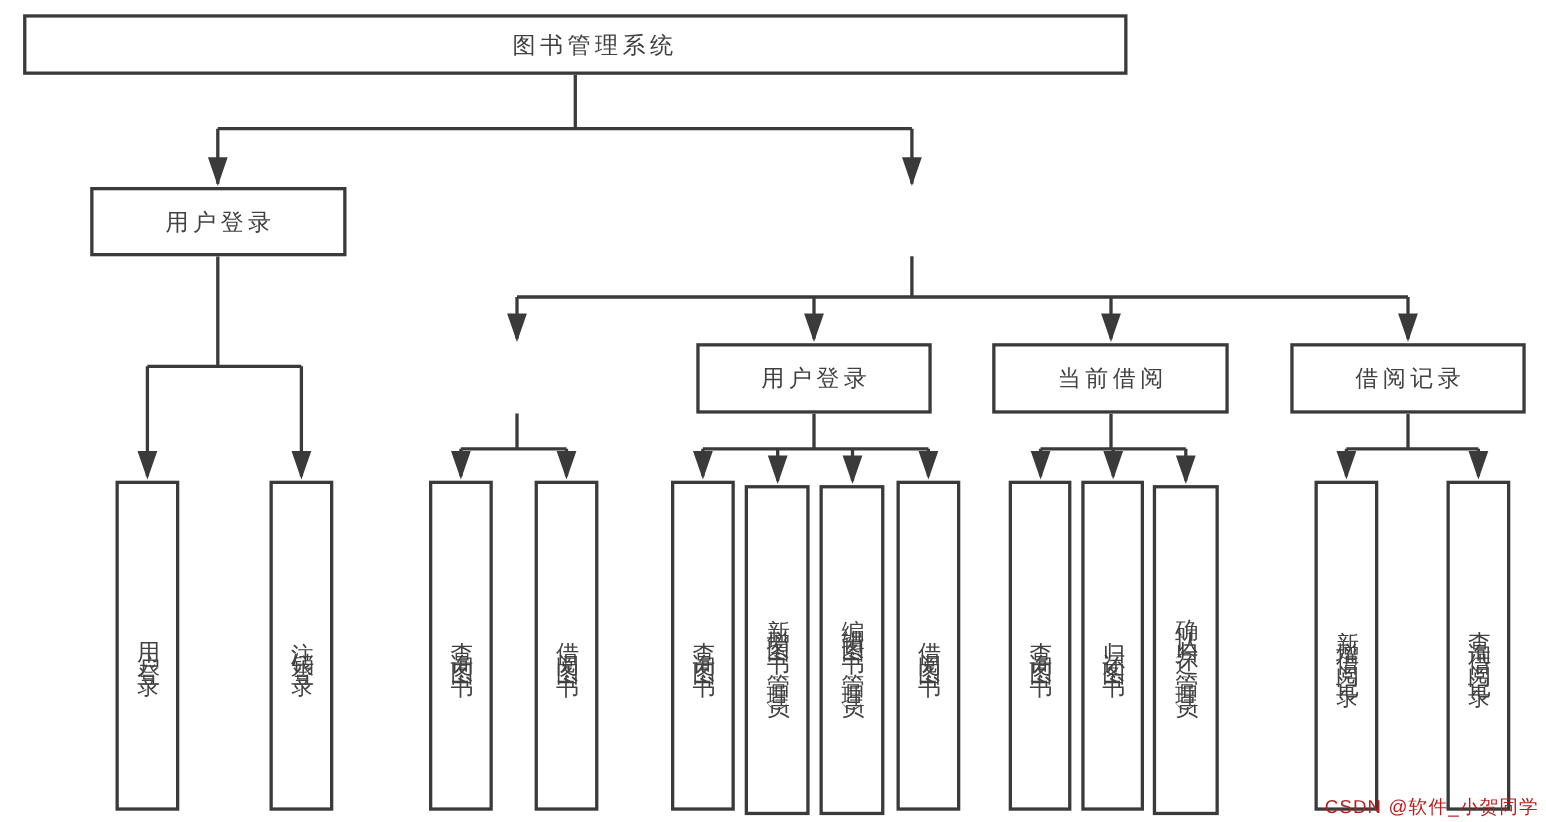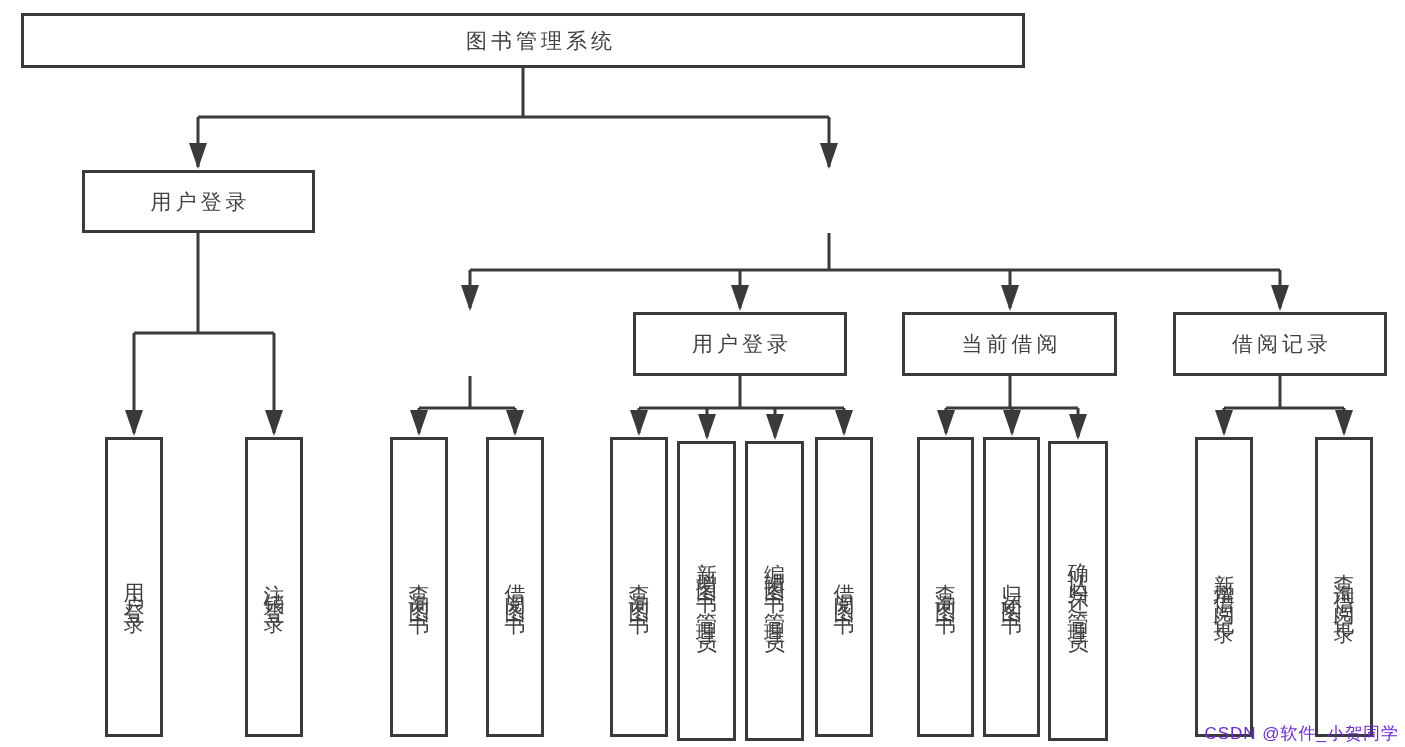--- a/index.html
+++ b/index.html
@@ -14,21 +14,21 @@
   }
   .hbox{font-size:21px;letter-spacing:4px;text-indent:4px;white-space:nowrap;}
   .vbox{
     font-size:21px;letter-spacing:10px;
     writing-mode:vertical-rl;text-orientation:mixed;
     white-space:nowrap;overflow:hidden;
   }
   #connectors{position:absolute;left:0;top:0;width:1405px;height:747px;}
   #watermark{
     position:absolute;right:6px;bottom:2px;
-    font-size:17px;color:#6d28d9;letter-spacing:1px;white-space:nowrap;margin-left:40px;
+    font-size:17px;color:#b91c1c;letter-spacing:1px;white-space:nowrap;margin-left:40px;
   }
 </style>
 </head>
 <body>
 
 <div id="stage">
 
   <svg id="connectors" viewBox="0 0 1405 747" xmlns="http://www.w3.org/2000/svg">
     <g stroke="#3a3a3a" stroke-width="3" fill="none">
       <path d="M523 68 V117 M198 117 H829 M198 117 V167 M829 117 V167"></path>

